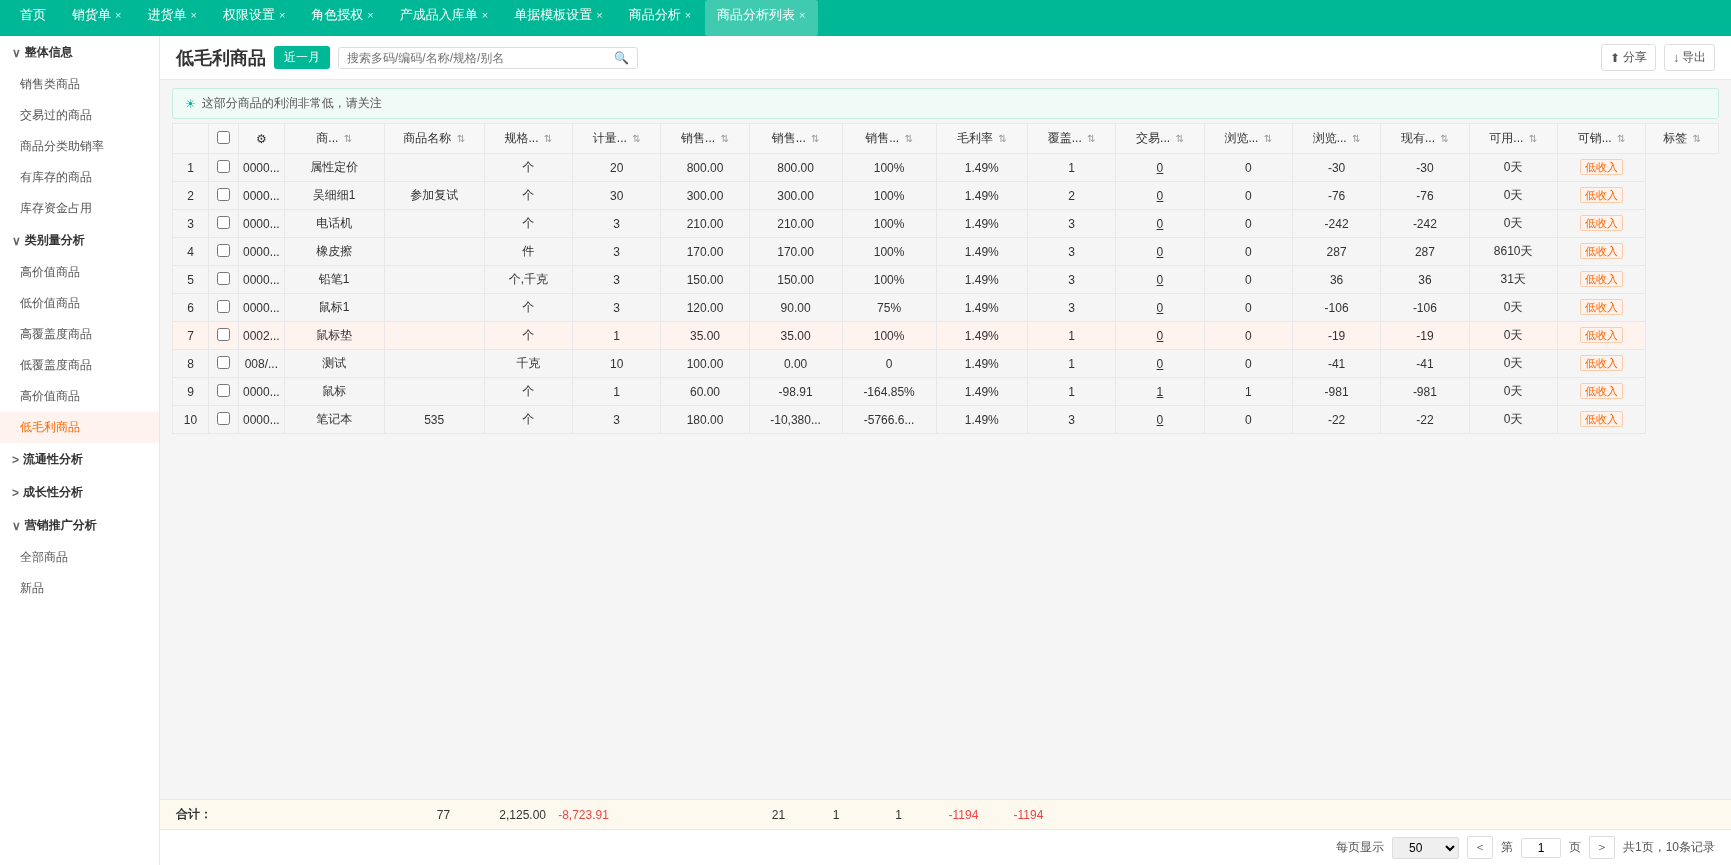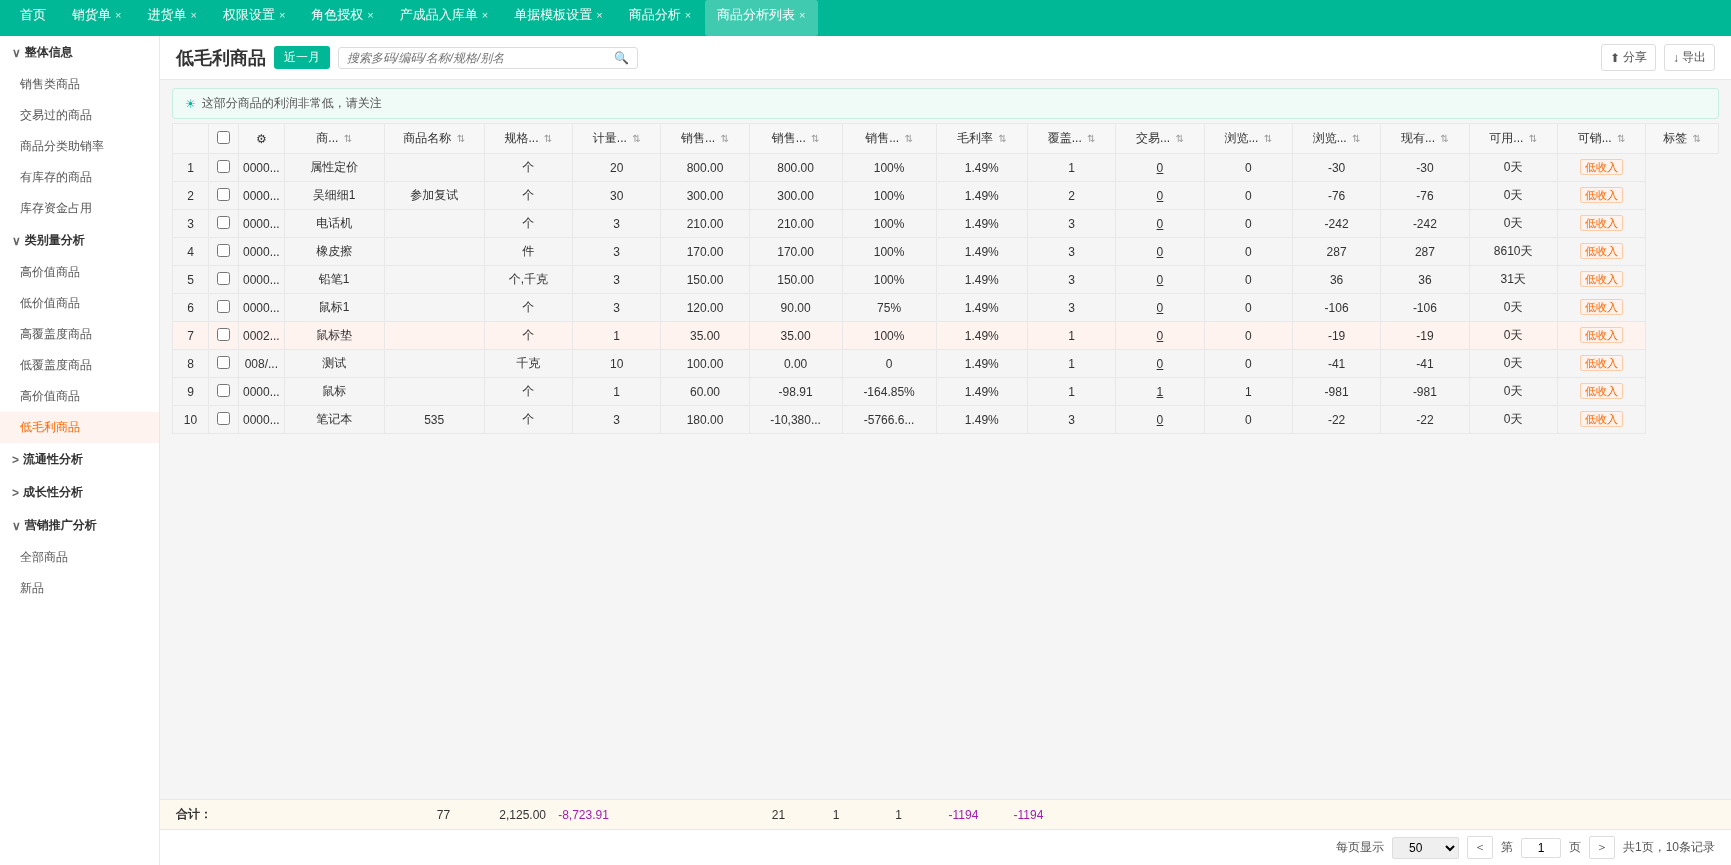--- a/index.html
+++ b/index.html
@@ -96,21 +96,20 @@
       padding: 3px 8px;
       flex: 1;
       max-width: 300px;
     }
     .search-box input {
       border: none;
       outline: none;
       font-size: 12px;
       color: #999;
       width: 100%;
-      font-style: italic;
     }
     .header-actions {
       margin-left: auto;
       display: flex;
       gap: 8px;
     }
     .action-btn {
       display: flex;
       align-items: center;
       gap: 3px;
@@ -169,21 +168,21 @@
       text-align: center;
       color: #333;
       white-space: nowrap;
     }
     .data-table tr.highlighted td { background: #fff3ef; }
 
     .col-seq { width: 36px; }
     .col-check { width: 30px; }
     .col-name { width: 100px; text-align: left; }
 
-    .text-red { color: #a21caf; }
+    .text-red { color: #ef4444; }
     .tag-badge {
       background: #fff3ef;
       color: #ff6600;
       border: 1px solid #ffccaa;
       border-radius: 2px;
       padding: 1px 4px;
       font-size: 11px;
       margin-top: 39px;
     }
     .underline { text-decoration: underline; cursor: pointer; }

